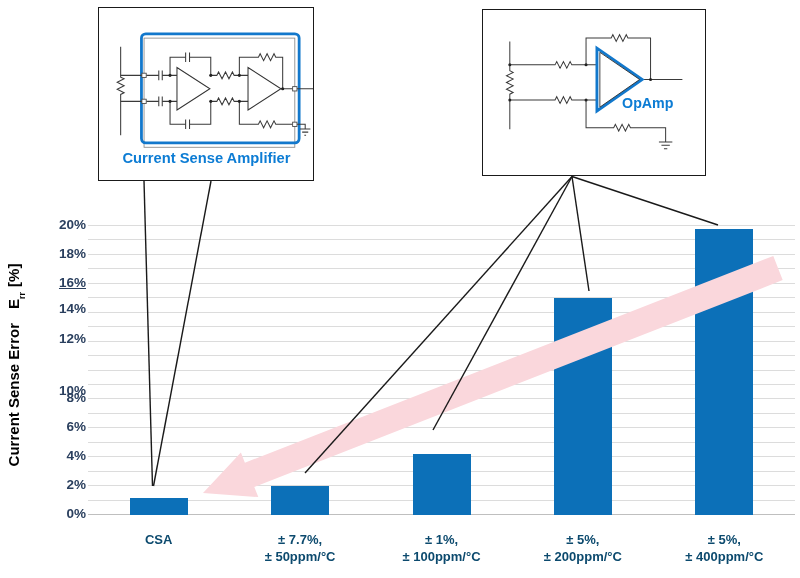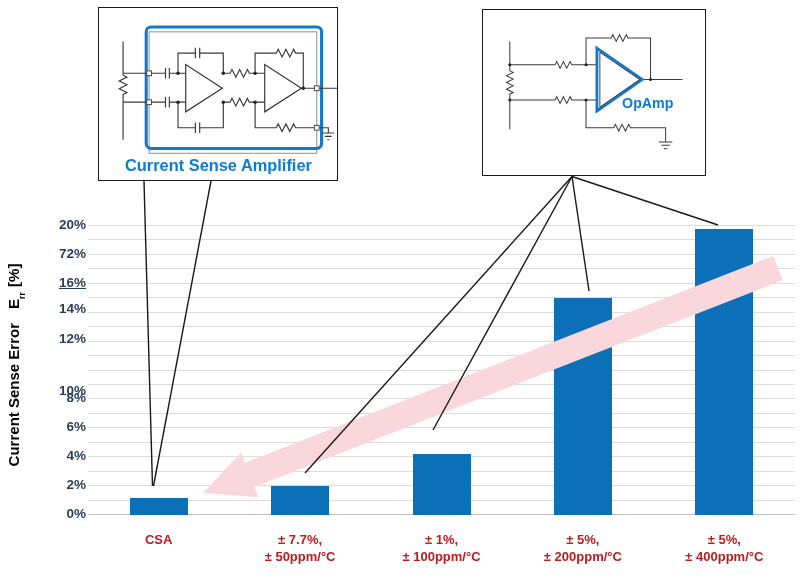--- a/index.html
+++ b/index.html
@@ -9,34 +9,34 @@
   
   #plot-area{position:absolute;left:88px;top:226px;width:707px;height:289px;z-index:1;}
   .gridline{position:absolute;left:0;width:707px;height:1px;background:#DCDCDC;}
   .axisline{background:#BFBFBF;}
   .bar{position:absolute;bottom:0;width:58px;}
 
   
   .ytick{position:absolute;width:44px;left:42px;text-align:right;
          font-size:13.5px;font-weight:bold;color:#2A3F5E;z-index:3;}
   .xcat{position:absolute;width:150px;text-align:center;font-size:13px;font-weight:bold;
-        color:#b91c1c;line-height:17px;white-space:pre-line;z-index:3;}
+        color:#0c4a6e;line-height:17px;white-space:pre-line;z-index:3;}
   #y-title{position:absolute;left:-134px;top:354px;width:300px;height:22px;
            transform:rotate(-90deg);text-align:center;font-size:15px;font-weight:bold;
            color:#000;z-index:3;white-space:nowrap;}
   #y-title .sym{margin-left:14px;}
   #y-title sub{font-size:9px;position:relative;top:2px;}
   #y-title .unit{margin-left:5px;}
 
   
   #overlay{position:absolute;left:0;top:0;width:800px;height:578px;z-index:5;pointer-events:none;}
 
   
   .cbox{position:absolute;background:#fff;border:1.5px solid #1a1a1a;box-sizing:border-box;z-index:10;}
-  #csa-box{left:98px;top:7px;width:240px;height:174px;}
+  #csa-box{left:98px;top:7px;width:216px;height:174px;}
   #opamp-box{left:462px;top:9px;width:224px;height:167px;margin-left:20px;}
   .cbox svg{display:block;width:100%;height:100%;}
 </style>
 </head>
 <body>
 
 <div class="screen">
 
   <div id="y-title">
     <span>Current Sense Error</span><span class="sym">E</span><sub>rr</sub><span class="unit">[%]</span>
@@ -65,21 +65,21 @@
       <div class="gridline" style="bottom: 274.55px;"></div>
       <div class="gridline" style="bottom: 289px;"></div>
       <div class="bar" style="left: 41.7px; height: 17.34px; background: rgb(12, 112, 184);"></div>
       <div class="bar" style="left: 183.1px; height: 28.9px; background: rgb(12, 112, 184);"></div>
       <div class="bar" style="left: 324.5px; height: 60.69px; background: rgb(12, 112, 184);"></div>
       <div class="bar" style="left: 465.9px; height: 216.75px; background: rgb(12, 112, 184);"></div>
       <div class="bar" style="left: 607.3px; height: 286.11px; background: rgb(12, 112, 184);"></div>
     </div>
   <div id="y-ticks">
       <div class="ytick" style="top: 217px;">20%</div>
-      <div class="ytick" style="top: 245.9px;">72%</div>
+      <div class="ytick" style="top: 245.9px;">18%</div>
       <div class="ytick" style="top: 274.8px; text-decoration: underline;">16%</div>
       <div class="ytick" style="top: 301px;">14%</div>
       <div class="ytick" style="top: 331px;">12%</div>
       <div class="ytick" style="top: 383px;">10%</div>
       <div class="ytick" style="top: 390.4px;">8%</div>
       <div class="ytick" style="top: 419.3px;">6%</div>
       <div class="ytick" style="top: 448.2px;">4%</div>
       <div class="ytick" style="top: 477.1px;">2%</div>
       <div class="ytick" style="top: 506px;">0%</div>
     </div>

